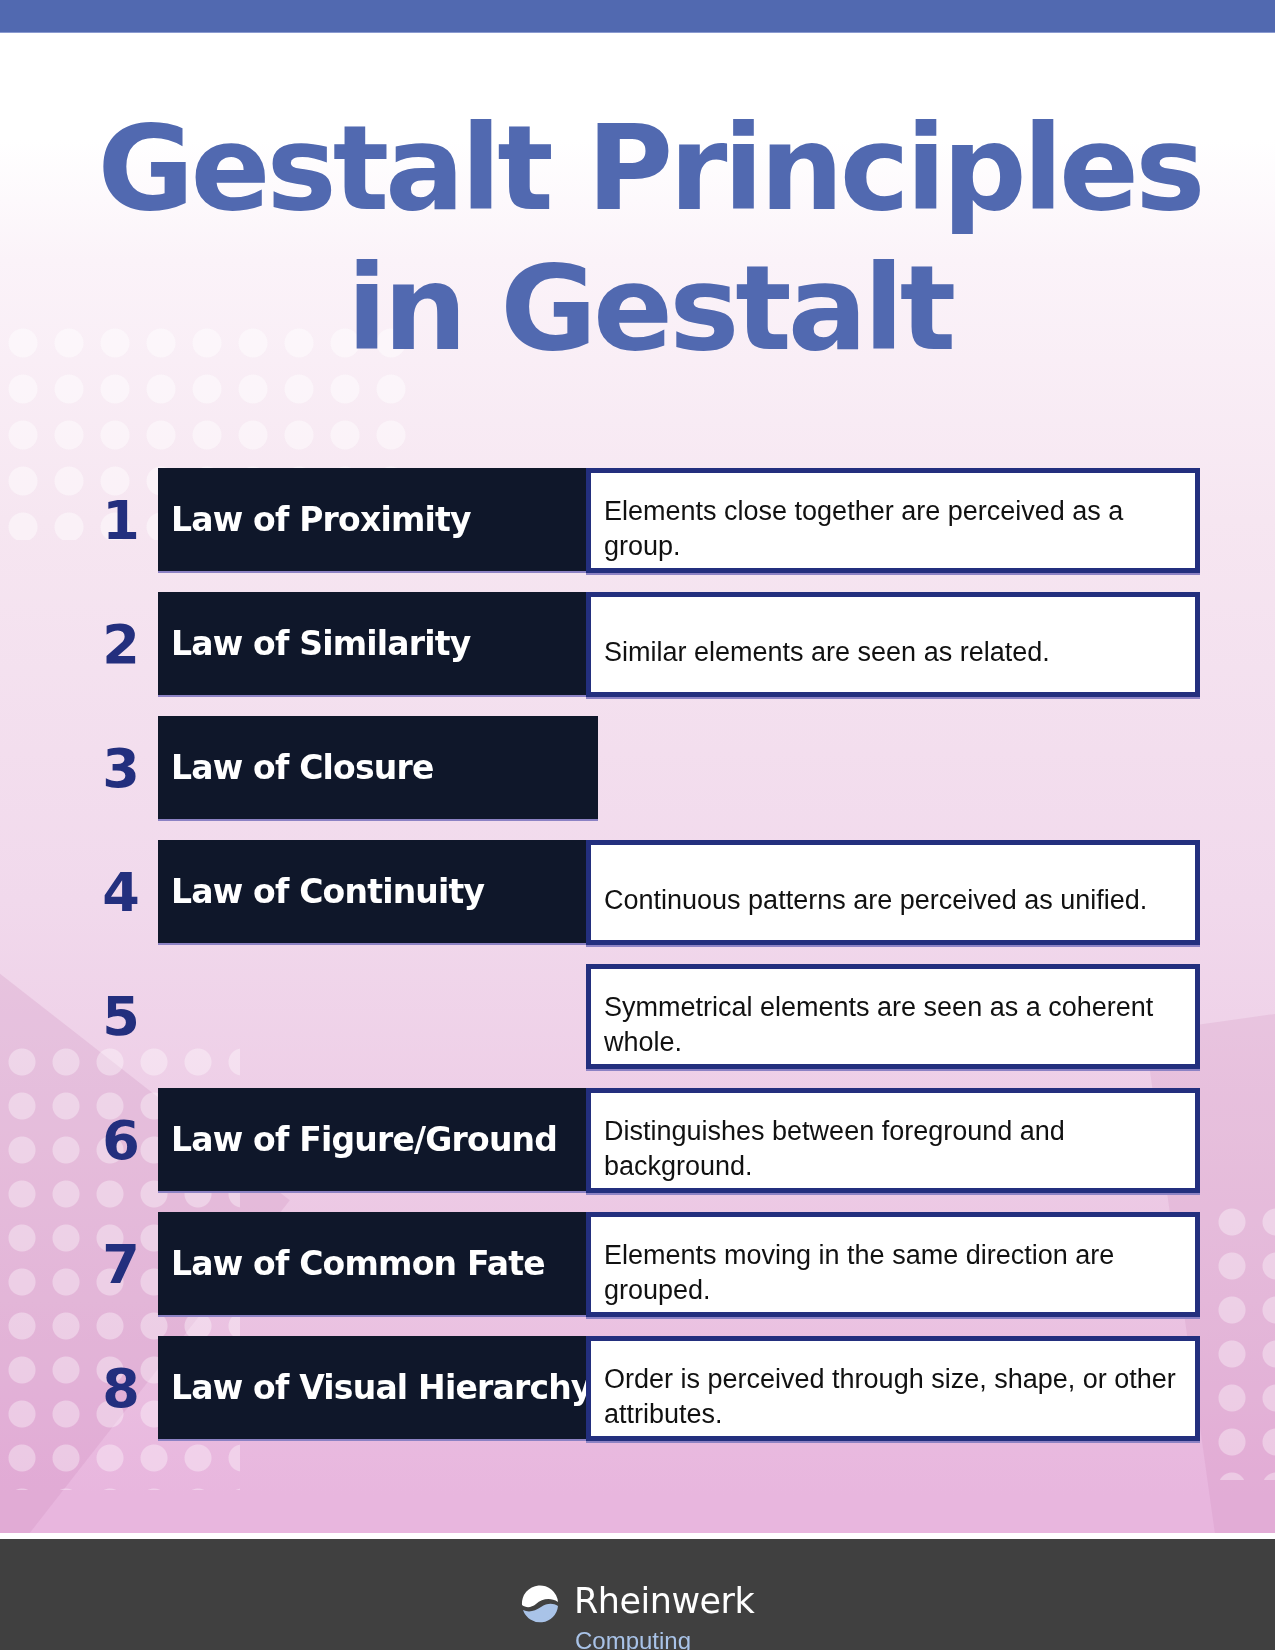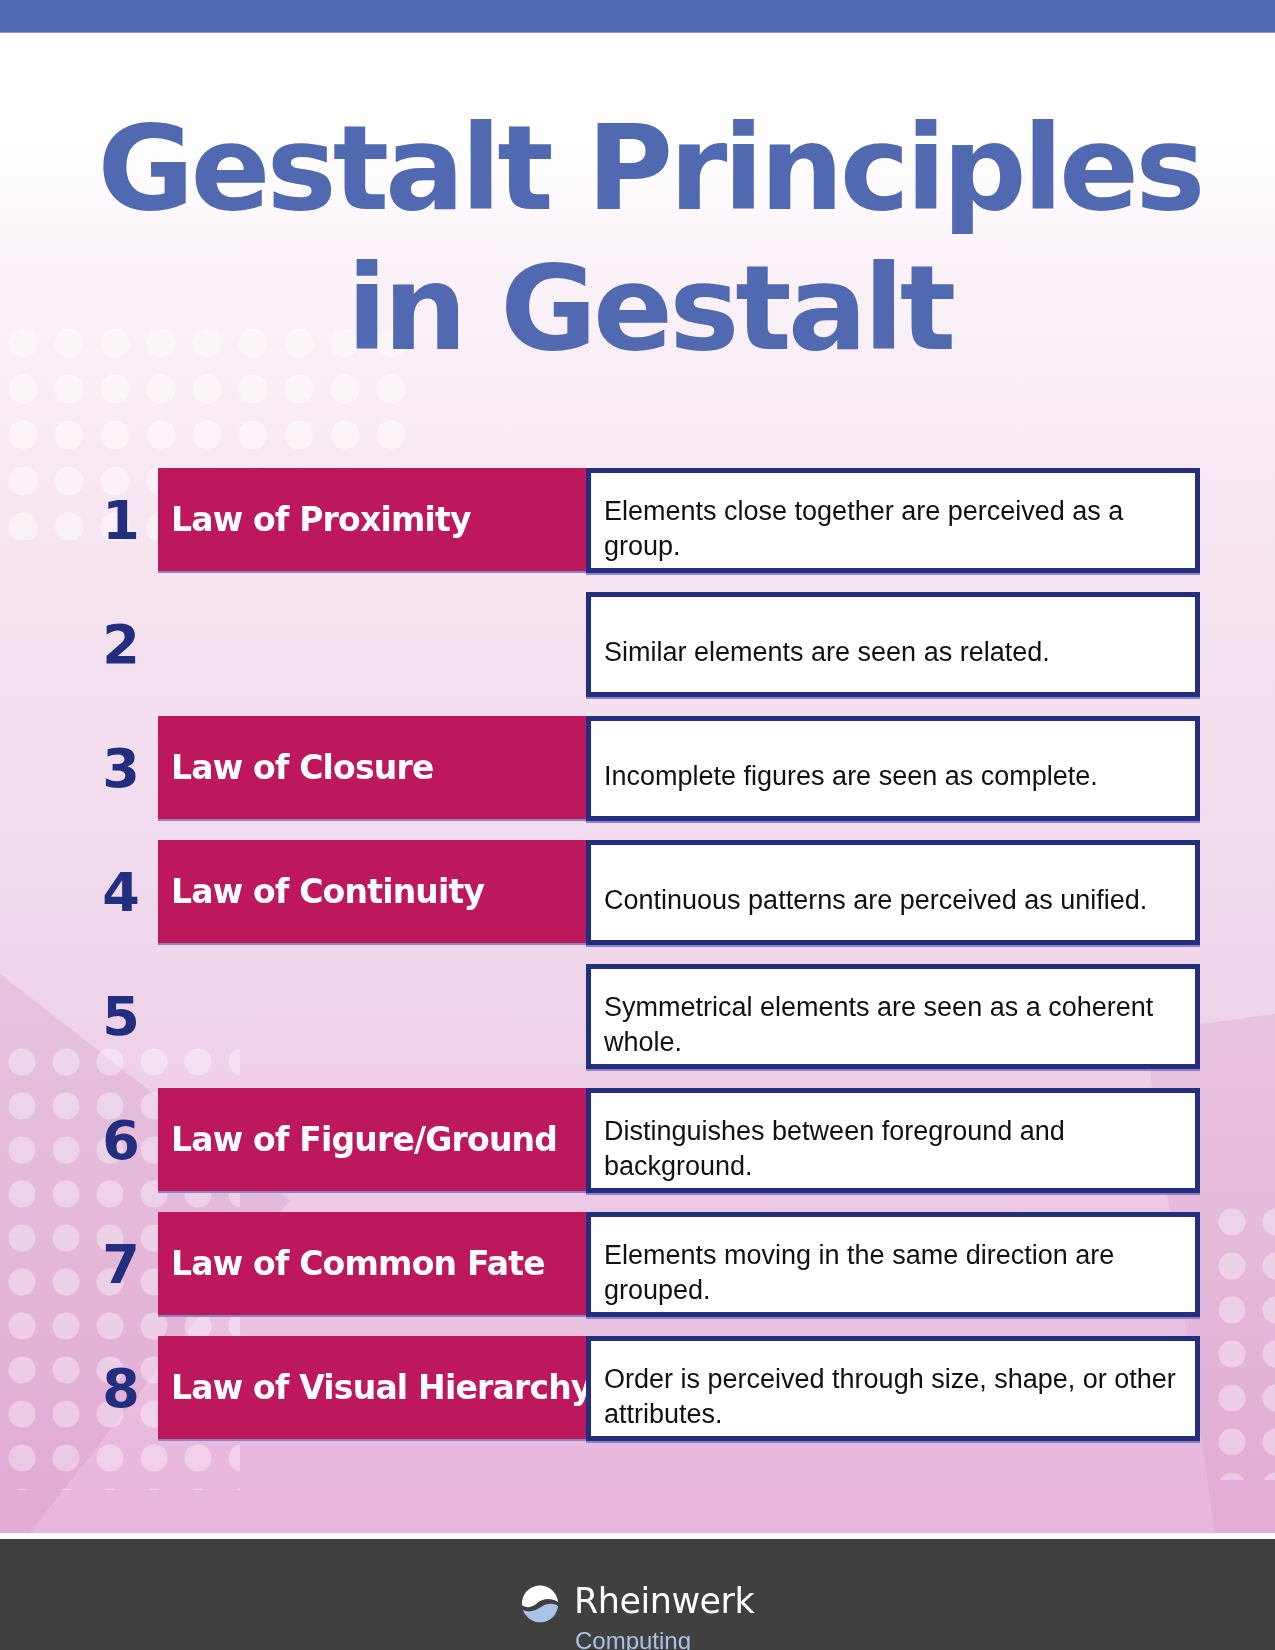--- a/index.html
+++ b/index.html
@@ -53,21 +53,21 @@
     position: absolute; left: 0; height: 105px; width: 1275px;
   }
   .row-num {
     position: absolute; left: 96px; top: 0; width: 50px; height: 105px;
     display: flex; align-items: center; justify-content: center;
     font-family: "DejaVu Sans", sans-serif; font-weight: bold;
     font-size: 54px; color: #232F7E;
   }
   .row-name {
     position: absolute; left: 158px; top: 0; width: 440px; height: 105px;
-    background: #be185d;
+    background: #0f172a;
     border-bottom: 2px solid #8c82c4;
     display: flex; align-items: center;
     padding-left: 13px;
     color: #ffffff;
     font-family: "DejaVu Sans", sans-serif; font-weight: bold;
     font-size: 33px;
     letter-spacing: -0.8px;
     white-space: nowrap;
   }
   .row-desc {
@@ -124,30 +124,28 @@
 <div class="rows">
   <div class="row" style="top:0px">
     <div class="row-num">1</div>
     <div class="row-name">Law of Proximity</div>
     <div class="row-desc">
         <span>Elements close together are perceived as a group.</span>
       </div>
   </div>
   <div class="row" style="top:124px">
     <div class="row-num">2</div>
+    <div class="row-name">Law of Similarity</div>
     <div class="row-desc">
         <span>Similar elements are seen as related.</span>
       </div>
   </div>
   <div class="row" style="top:248px">
     <div class="row-num">3</div>
     <div class="row-name">Law of Closure</div>
-    <div class="row-desc">
-        <span>Incomplete figures are seen as complete.</span>
-      </div>
   </div>
   <div class="row" style="top:372px">
     <div class="row-num">4</div>
     <div class="row-name">Law of Continuity</div>
     <div class="row-desc">
         <span>Continuous patterns are perceived as unified.</span>
       </div>
   </div>
   <div class="row" style="top:496px">
     <div class="row-num">5</div>

